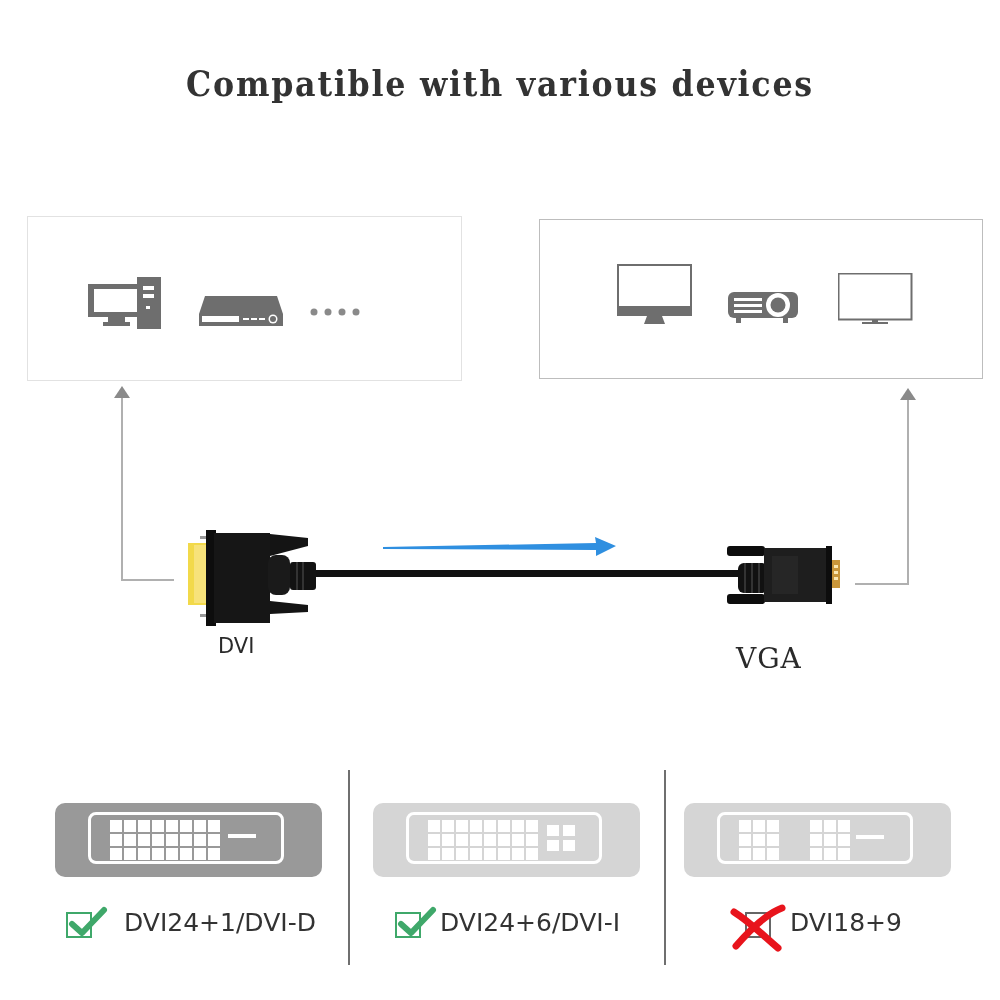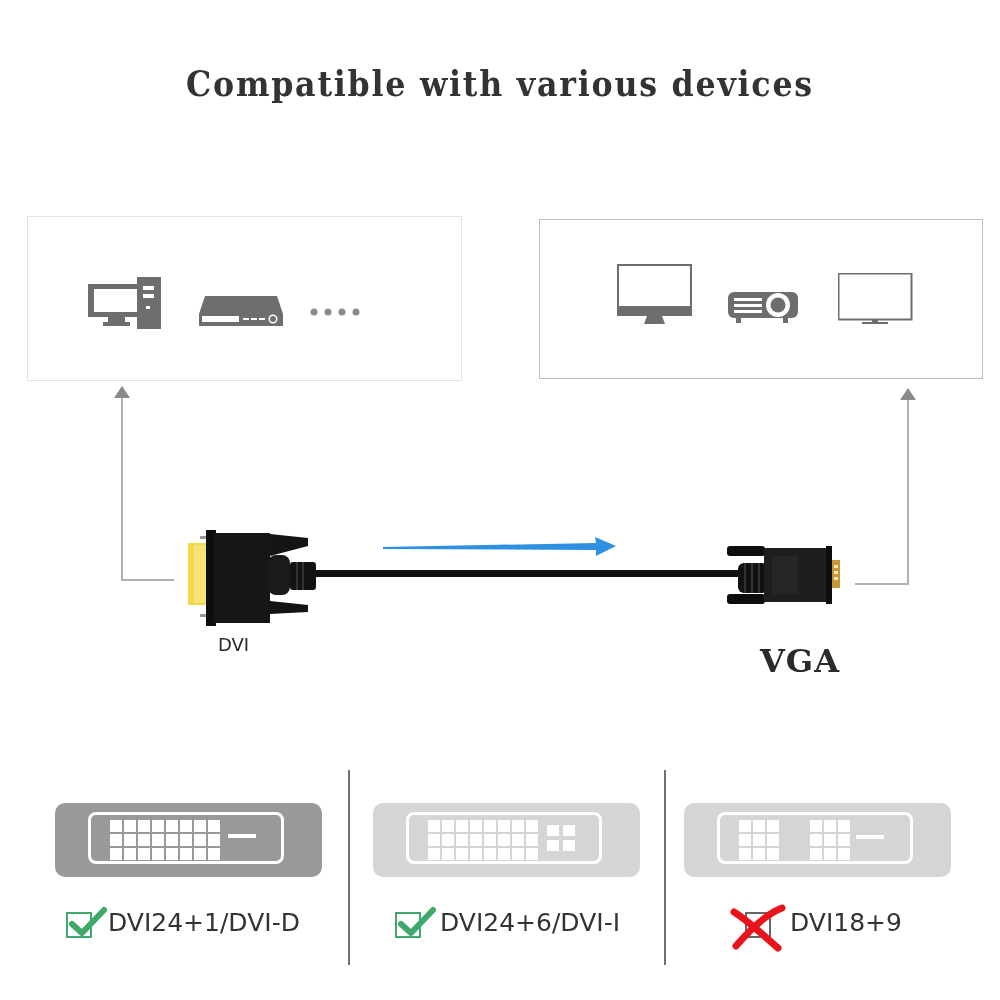--- a/index.html
+++ b/index.html
@@ -20,26 +20,26 @@
 
     .icon { position: absolute; }
     .connector-line { position: absolute; background: #b0b0b0; }
     .arrow-head {
       position: absolute; width: 0; height: 0;
       border-left: 8px solid transparent; border-right: 8px solid transparent;
       border-bottom: 12px solid #8a8a8a;
     }
 
     .cable-label-dvi {
-      position: absolute; left: 218px; top: 634px; font-size: 18px; color: #2a2a2a;
+      position: absolute; left: 218px; top: 634px; font-size: 21px; color: #2a2a2a;
       font-family: "DejaVu Sans", sans-serif;
     }
     .cable-label-vga {
-      position: absolute; left: 760px; top: 642px; font-size: 32px; color: #2a2a2a;
-      font-family: "DejaVu Serif", serif; font-weight: bold; letter-spacing: 1px;
+      position: absolute; left: 736px; top: 642px; font-size: 28px; color: #2a2a2a;
+      font-family: "DejaVu Serif", serif; font-weight: normal; letter-spacing: 1px;
     }
 
     .divider { position: absolute; top: 770px; width: 2px; height: 195px; background: #6f6f6f; }
 
     .port-card { position: absolute; top: 803px; width: 267px; height: 74px; border-radius: 10px; }
     .port-inner {
       position: absolute; left: 33px; top: 9px; width: 196px; height: 52px;
       border: 3px solid #ffffff; border-radius: 8px; box-sizing: border-box;
     }
     .pin-grid { position: absolute; display: grid; gap: 2px; }
@@ -260,21 +260,21 @@
         <div class="pin"></div>
     </div>
     <div style="position:absolute;left:136px;top:20px;width:28px;height:4px;background:#fff"></div>
   </div>
 </div>
 
 <div class="checkbox" style="left:66px"></div>
 <svg style="position:absolute;left:68px;top:906px" width="40" height="32" viewBox="0 0 40 32">
   <path d="M4 18 L14 27 L36 4" stroke="#3fa86a" stroke-width="6" fill="none" stroke-linecap="round" stroke-linejoin="round"></path>
 </svg>
-<div class="port-label" style="left:108px">DVI24+1/DVI-D</div>
+<div class="port-label" style="left:124px">DVI24+1/DVI-D</div>
 
 <div class="checkbox" style="left:395px"></div>
 <svg style="position:absolute;left:397px;top:906px" width="40" height="32" viewBox="0 0 40 32">
   <path d="M4 18 L14 27 L36 4" stroke="#3fa86a" stroke-width="6" fill="none" stroke-linecap="round" stroke-linejoin="round"></path>
 </svg>
 <div class="port-label" style="left:440px">DVI24+6/DVI-I</div>
 
 <div class="checkbox" style="left:745px;border-color:#666666"></div>
 <svg style="position:absolute;left:730px;top:902px" width="56" height="50" viewBox="0 0 56 50">
   <path d="M4 10 C 20 20, 36 36, 48 46" stroke="#e8141c" stroke-width="7" fill="none" stroke-linecap="round"></path>

